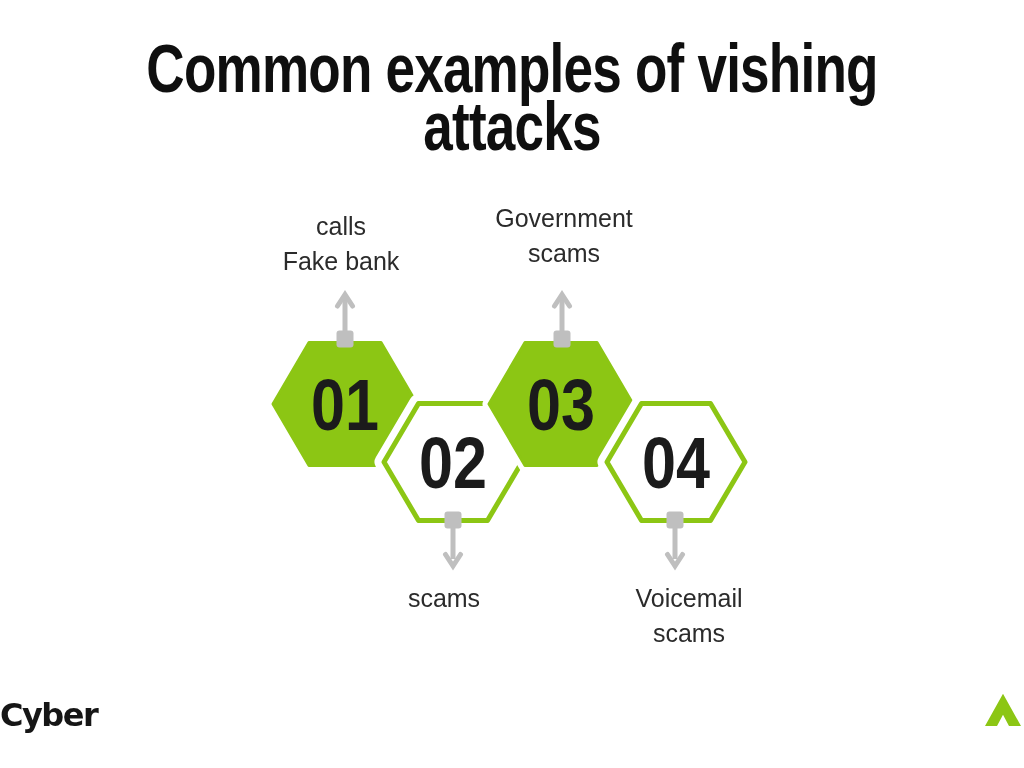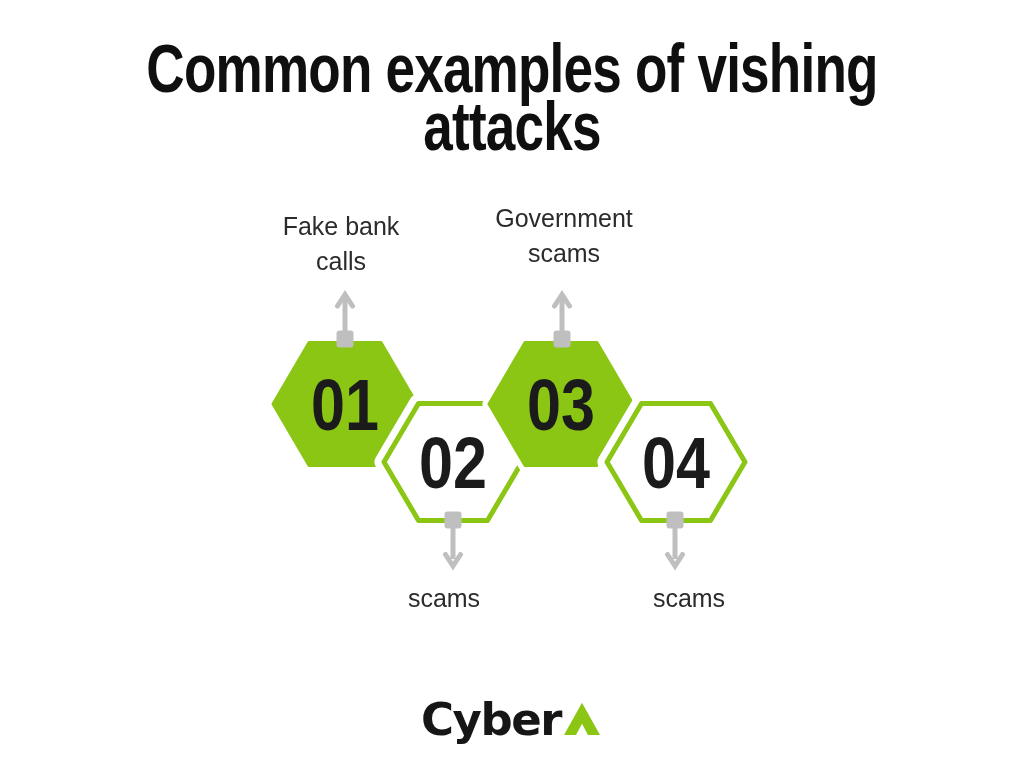--- a/index.html
+++ b/index.html
@@ -42,23 +42,23 @@
     position:absolute;width:240px;
     text-align:center;
     font-size:25px;line-height:35px;
     color:#2b2b2b;
   }
   .label span{display:block;}
 
   
   .logo{
     position:absolute;top:693px;left:0;right:0;
-    display:flex;justify-content:center;align-items:baseline;
+    display:flex;justify-content:space-between;align-items:baseline;
     font-family:"DejaVu Sans",sans-serif;
-    font-weight:bold;font-size:45px;letter-spacing:-1.5px;
+    font-weight:bold;font-size:32px;letter-spacing:-1.5px;
     color:#161616;
   }
   .logo-arrow{width:38px;height:33px;margin:0 2px;display:block;}
   .logo-arrow polygon{fill:#8CC614;}
 </style>
 </head>
 <body>
 
 <div class="title">
   <div>Common examples of vishing</div>
@@ -112,31 +112,32 @@
     <polyline class="arrow-head" points="445.5,554.5 453,566 460.5,554.5"></polyline>
   </g>
 
   <g>
     <line class="arrow-shaft" x1="675" y1="528" x2="675" y2="559"></line>
     <polyline class="arrow-head" points="667.5,554.5 675,566 682.5,554.5"></polyline>
   </g>
 </svg>
 
 <div class="label" style="left:221px;top:209px;">
+  <span>calls</span>
   <span>Fake bank</span>
-  <span>calls</span>
 </div>
 <div class="label" style="left:444px;top:201px;">
   <span>Government</span>
   <span>scams</span>
 </div>
 <div class="label" style="left:324px;top:581px;">
   <span>scams</span>
 </div>
 <div class="label" style="left:569px;top:581px;">
+  <span>Voicemail</span>
   <span>scams</span>
 </div>
 
 <div class="logo">
   <span>Cyber</span>
   <svg class="logo-arrow" viewBox="0 0 100 88">
     <polygon points="50,2 98,88 66,88 50,58 34,88 2,88"></polygon>
   </svg>
 </div>
 

